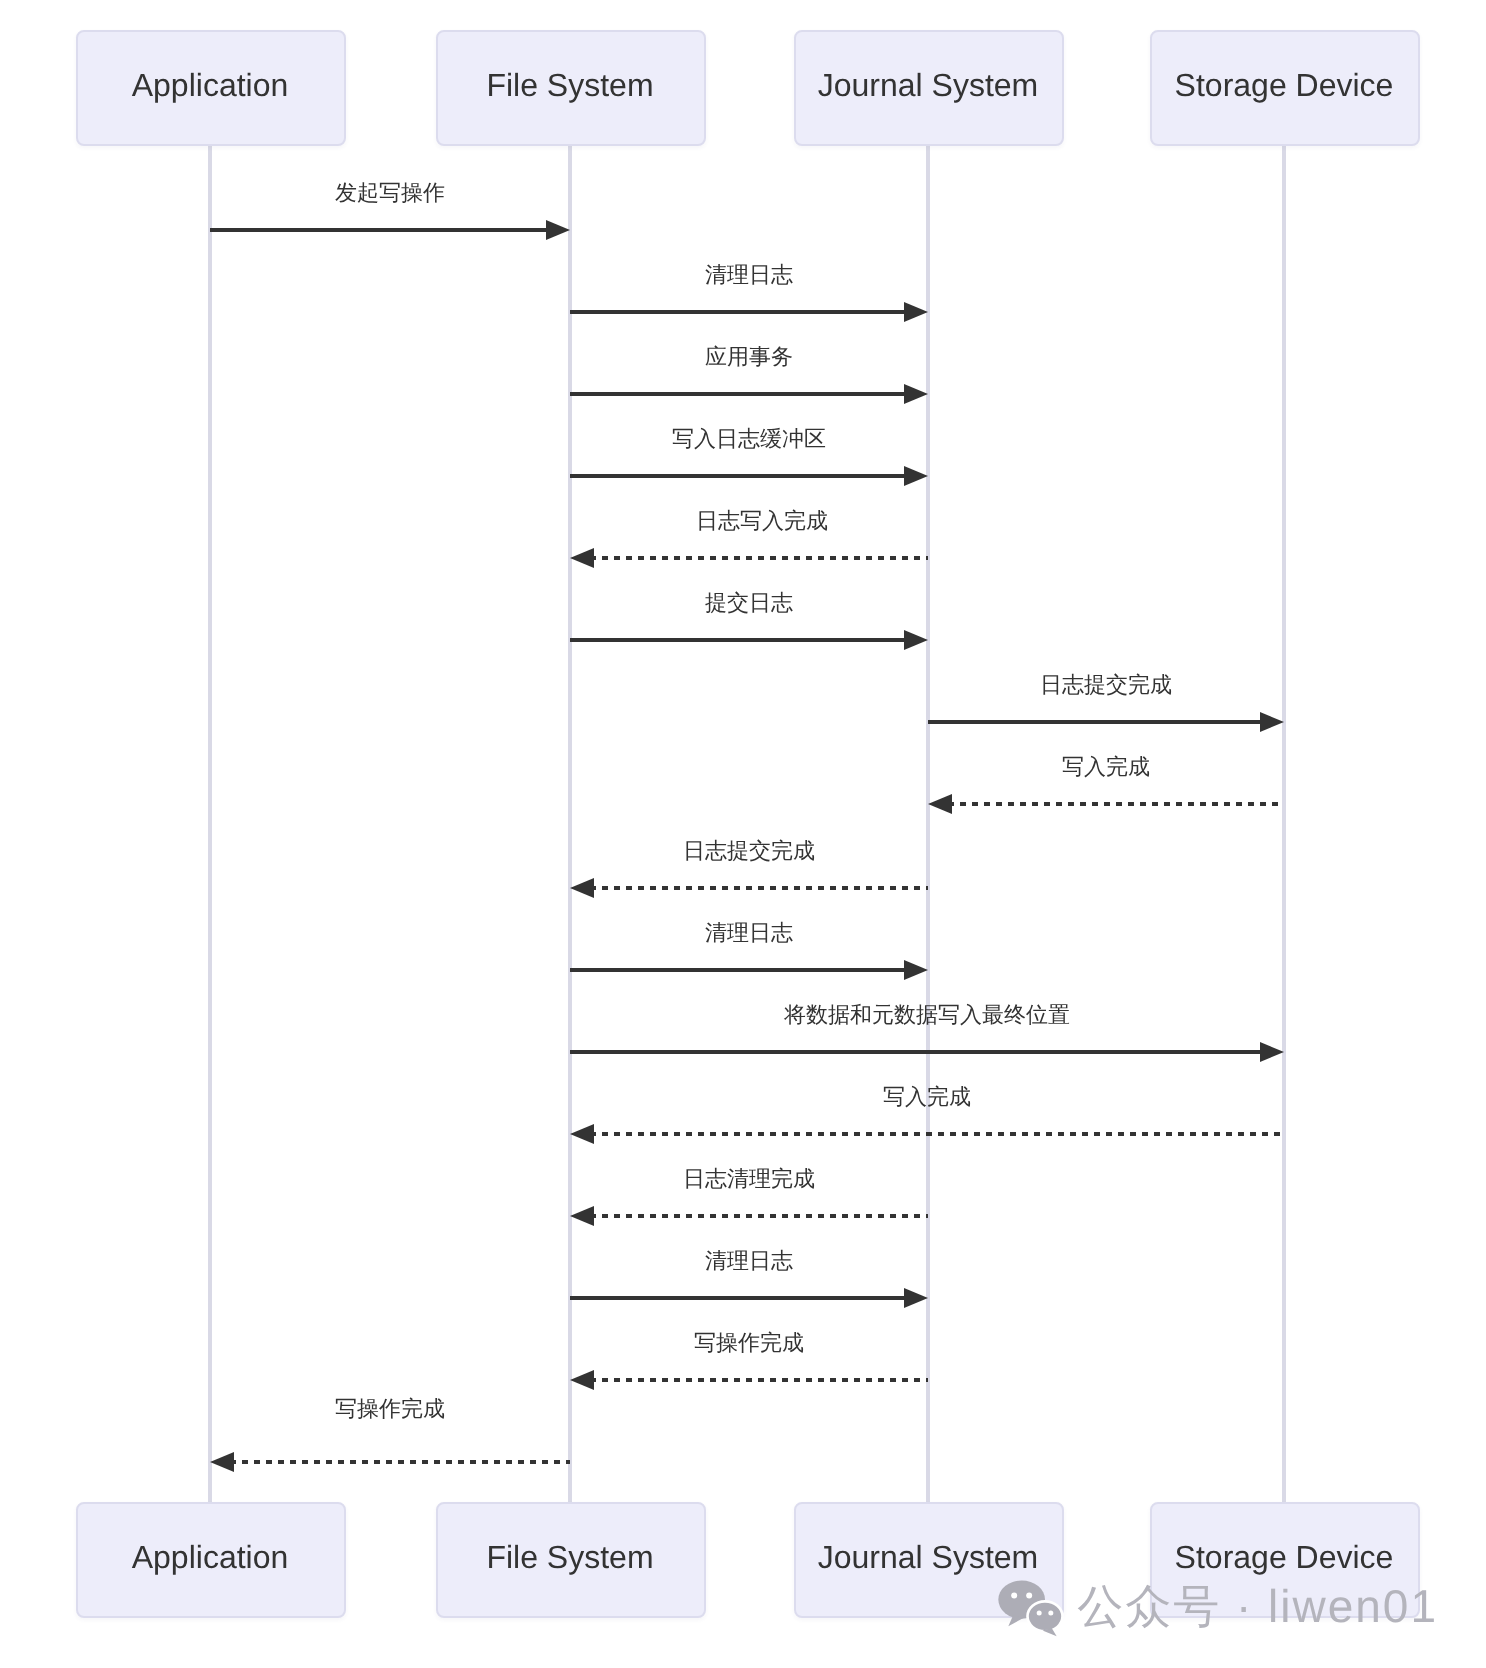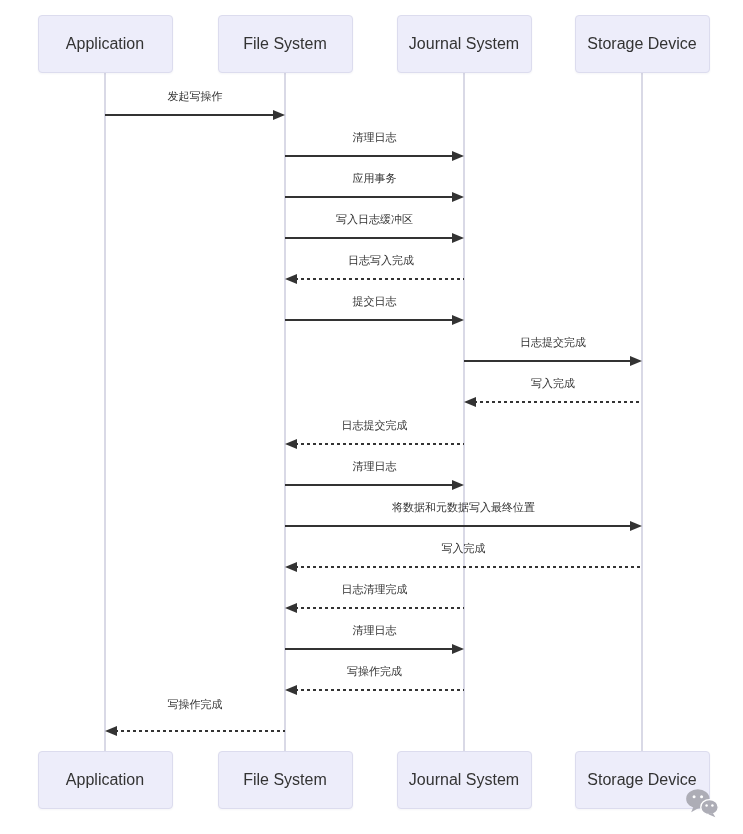--- a/index.html
+++ b/index.html
@@ -215,15 +215,16 @@
     <svg class="watermark-icon" viewBox="0 0 40 36" xmlns="http://www.w3.org/2000/svg" aria-hidden="true">
       <ellipse cx="15" cy="13" rx="14" ry="11.5" fill="#ADADB6"></ellipse>
       <path d="M10 22 L7 29 L16 24 Z" fill="#ADADB6"></path>
       <circle cx="10.5" cy="10.5" r="1.8" fill="#ffffff"></circle>
       <circle cx="19.5" cy="10.5" r="1.8" fill="#ffffff"></circle>
       <ellipse cx="29" cy="23" rx="10.5" ry="9" fill="#ADADB6" stroke="#ffffff" stroke-width="1.6"></ellipse>
       <path d="M33 30 L36 35 L27.5 31.5 Z" fill="#ADADB6"></path>
       <circle cx="25.5" cy="21" r="1.5" fill="#ffffff"></circle>
       <circle cx="32.5" cy="21" r="1.5" fill="#ffffff"></circle>
     </svg>
+    <span class="watermark-text">公众号 · liwen01</span>
   </div>
 
 </div>
 
 </body></html>

